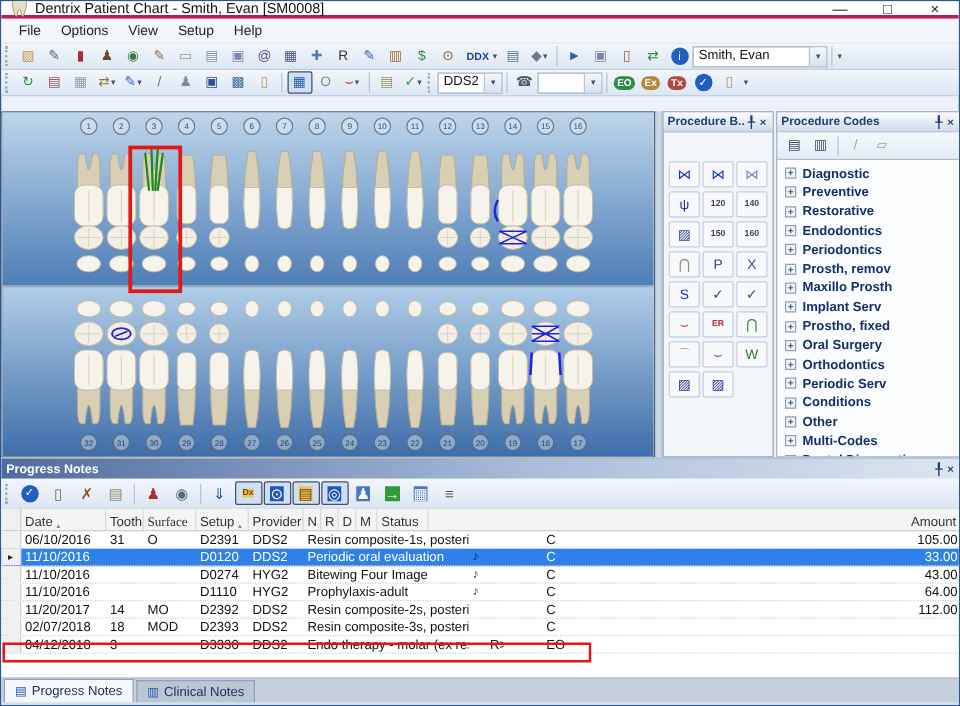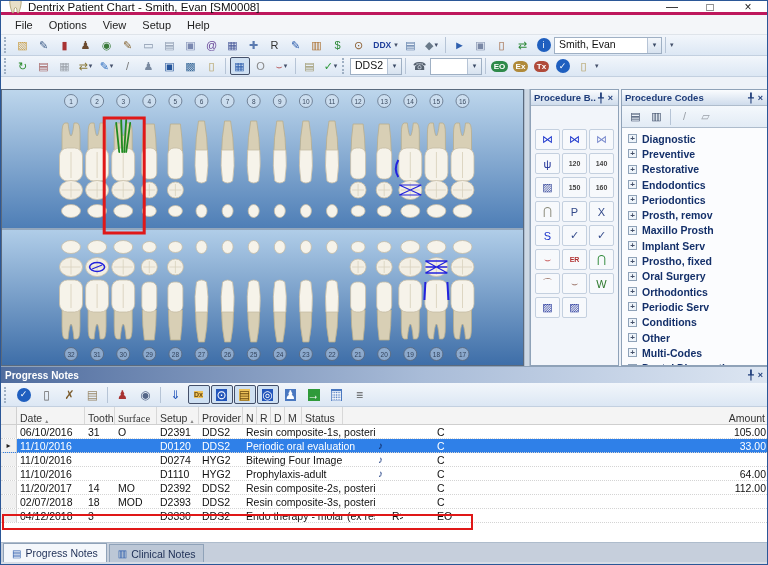--- a/index.html
+++ b/index.html
@@ -842,20 +842,21 @@
           <div class="cell" style="width: 42px;">D0274</div>
           <div class="cell" style="width: 44px;">HYG2</div>
           <div class="cell" style="width: 132px;">Bitewing Four Image</div>
           <div class="cell" style="width: 14px;">
             <span class="note">♪</span>
           </div>
           <div class="cell" style="width: 14px;"></div>
           <div class="cell" style="width: 14px;"></div>
           <div class="cell" style="width: 17px;"></div>
           <div class="cell" style="width: 41px;">C</div>
+          <div class="cell amount" style="flex: 1 1 0%;">43.00</div>
         </div>
         <div class="row">
           <div class="cell gutter" style="width: 16px;"></div>
           <div class="cell" style="width: 68px;">11/10/2016</div>
           <div class="cell" style="width: 30px;"></div>
           <div class="cell" style="width: 42px;"></div>
           <div class="cell" style="width: 42px;">D1110</div>
           <div class="cell" style="width: 44px;">HYG2</div>
           <div class="cell" style="width: 132px;">Prophylaxis-adult</div>
           <div class="cell" style="width: 14px;">

